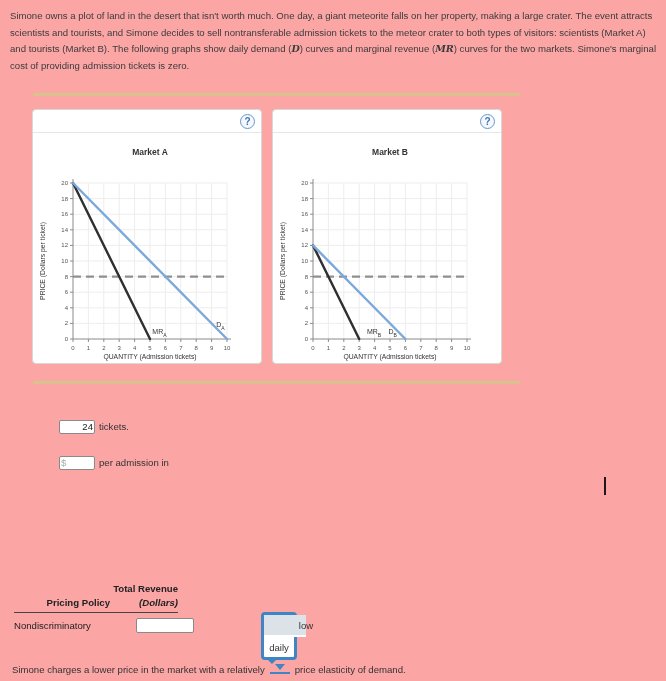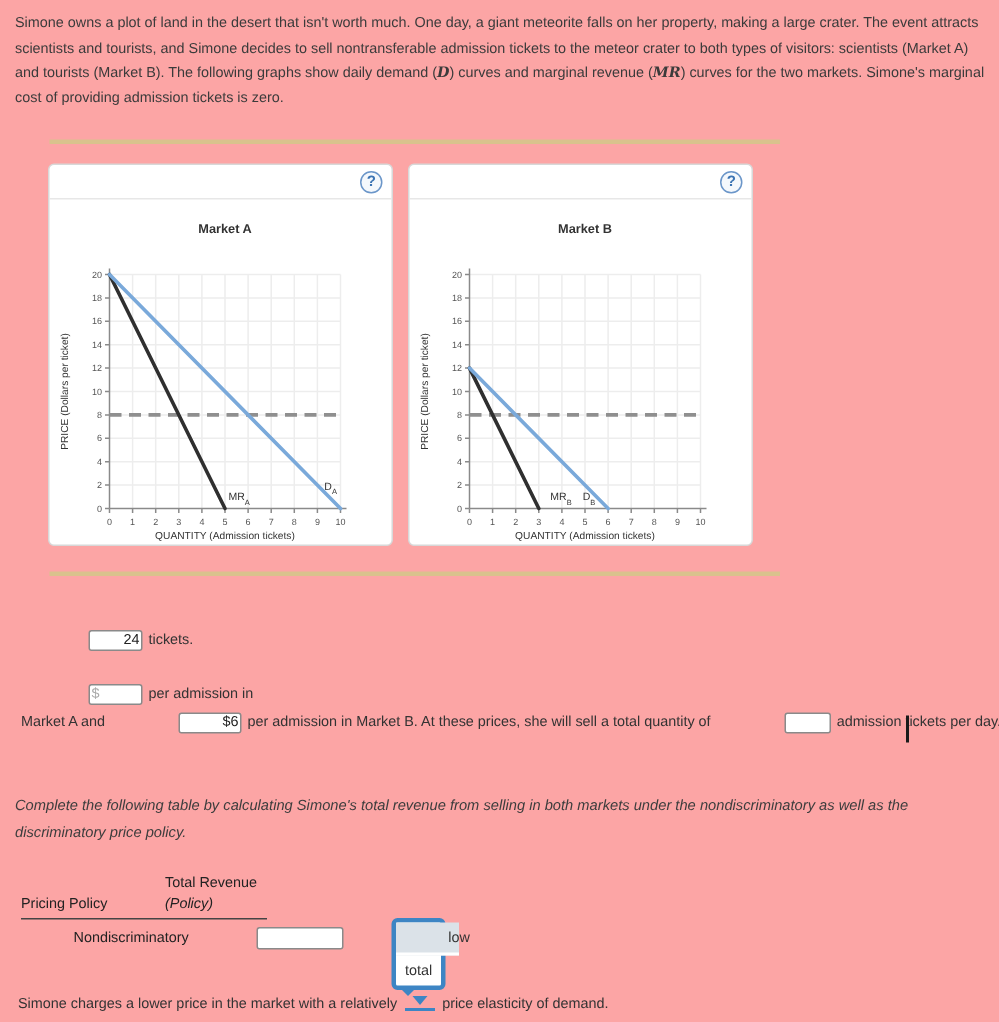--- a/index.html
+++ b/index.html
@@ -41,25 +41,25 @@
   .dollar-prefix{color:#aaa;}
 
   .caret{position:absolute;left:604px;top:477px;width:2px;height:18px;background:#1a1a1a;}
 
   .instruction{position:absolute;left:10px;top:529px;width:600px;font-size:9.8px;
                font-style:italic;color:#3d3d3d;line-height:17.5px;margin:0;}
 
   .revenue-table{position:absolute;left:14px;top:582px;font-size:9.6px;color:#222;width:164px;}
   .tbl-head{display:flex;align-items:flex-end;}
   .tbl-col1{width:96px;} .tbl-col2{width:68px;text-align:center;}
-  .th{font-weight:normal;text-align:left;line-height:14px;}
+  .th{font-weight:bold;text-align:right;line-height:14px;}
   .th-italic{font-style:italic;}
   .tbl-rule{border-bottom:1.5px solid #444;margin-top:2px;}
   .tbl-row{display:flex;align-items:center;height:19px;margin-top:3px;}
-  .tbl-row .label{width:96px;margin-left:35px;}
+  .tbl-row .label{width:96px;}
   .tbl-row input{width:58px;height:15px;}
 
   .dropdown-popup{position:absolute;left:261px;top:612px;width:30px;background:#fff;
                   border:3px solid #3d85c4;border-radius:4px;}
   .dropdown-option{height:20px;display:flex;align-items:center;justify-content:center;
                    font-size:9.6px;color:#333;cursor:pointer;}
   .dropdown-option.selected{background:#dbe2e8;border-bottom:2px solid #fff;padding-left:42px;}
   .popup-pointer{position:absolute;left:266px;top:658px;width:0;height:0;
                  border-left:6px solid transparent;border-right:6px solid transparent;
                  border-top:6px solid #3d85c4;}
@@ -253,51 +253,43 @@
     </div>
   </div>
 
   <div class="qblock" style="top:455px;">
     <div class="qline">
       <span class="answer-box dollar-box">
           <span class="dollar-prefix">$</span>
         </span>
       <span>per admission in</span>
     </div>
-    <div class="qline">
-      <span>Market A and</span>
-      <input class="answer-box num" style="width: 42px;" value="$6">
-      <span>per admission in Market B. At these prices, she will sell a total quantity of</span>
-      <input class="answer-box num" style="width: 31px;">
-      <span>admission tickets per day.</span>
-    </div>
   </div>
 
   <div class="caret"></div>
 
-  <p class="instruction">Complete the following table by calculating Simone's total revenue from selling in both markets under the nondiscriminatory as well as the discriminatory price policy.</p>
 
   <div class="revenue-table">
     <div class="tbl-head">
       <div class="tbl-col1 th">Pricing Policy</div>
       <div class="tbl-col2">
         <div class="th">Total Revenue</div>
-        <div class="th th-italic">(Policy)</div>
+        <div class="th th-italic">(Dollars)</div>
       </div>
     </div>
     <div class="tbl-rule"></div>
     <div class="tbl-row">
       <span class="label">Nondiscriminatory</span>
       <input class="answer-box" style="">
     </div>
   </div>
 
   <div class="dropdown-popup">
     <div class="dropdown-option selected">low</div>
-    <div class="dropdown-option">total</div>
+    <div class="dropdown-option">daily</div>
   </div>
   <div class="popup-pointer"></div>
 
   <p class="final">
     <span>Simone charges a lower price in the market with a relatively</span>
     <span class="inline-select">
         <span class="select-triangle"></span>
       </span>
     <span>price elasticity of demand.</span>
   </p>

